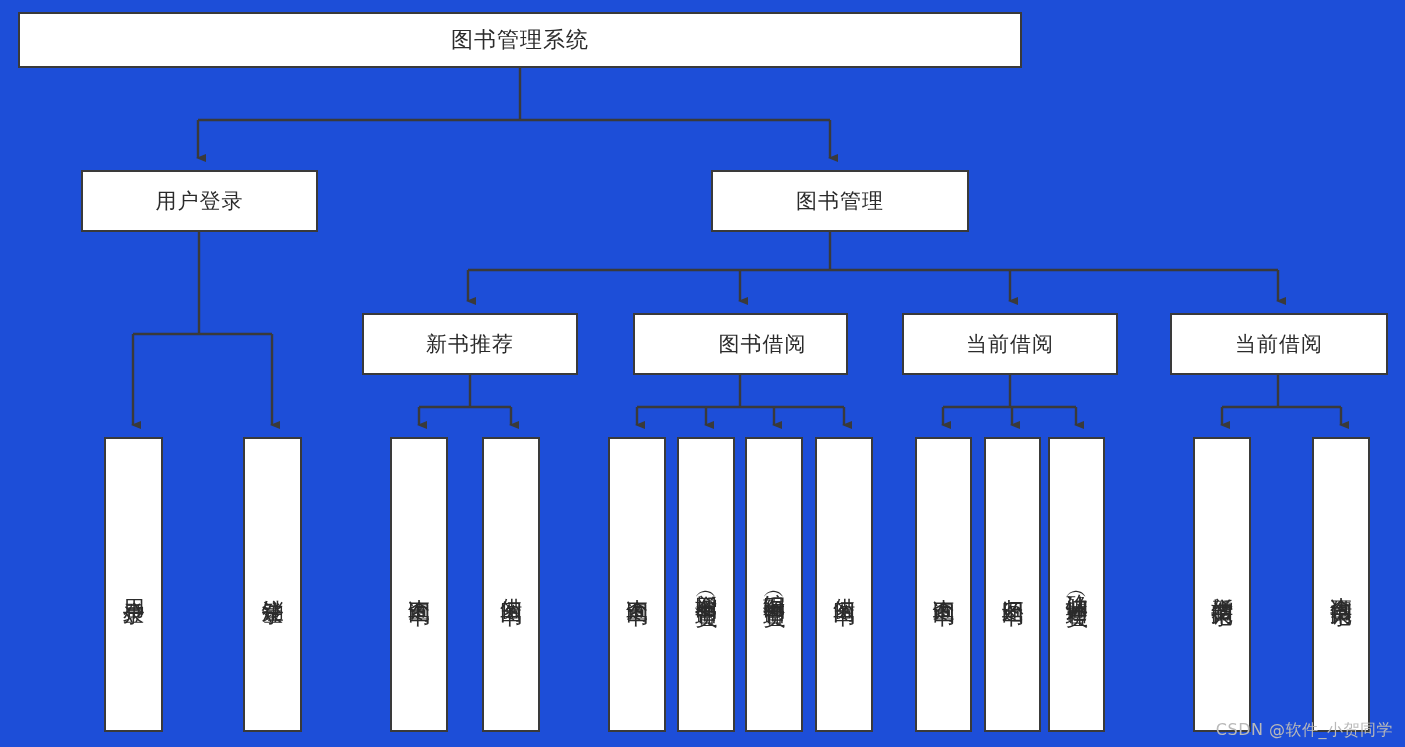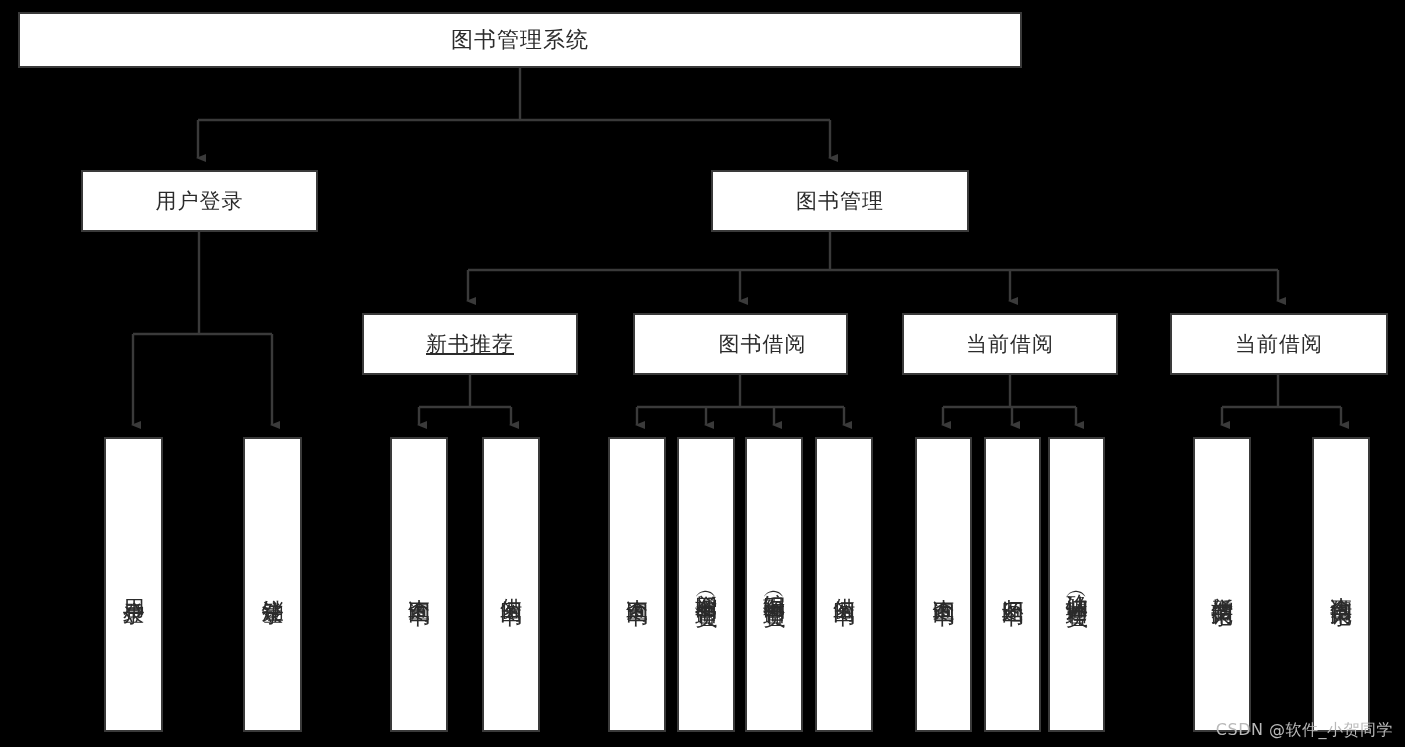--- a/index.html
+++ b/index.html
@@ -4,21 +4,21 @@
 <style>
   html,body{margin:0;padding:0;background:#ffffff;}
   body{
     font-family:"DejaVu Sans","Liberation Sans",sans-serif;
     -webkit-font-smoothing:antialiased;
   }
   #stage{
     position:relative;
     width:1405px;
     height:747px;
-    background:#000000;
+    background:#1d4ed8;
     overflow:hidden;
   }
   svg#wires{
     position:absolute;
     left:0;top:0;
     width:1405px;height:747px;
     pointer-events:none;
   }
   .node{
     position:absolute;
@@ -129,21 +129,21 @@
     <span class="lbl">图书管理系统</span>
   </div>
 
   <div class="node horiz" style="left:81px;top:170px;width:237px;height:62px;">
     <span class="lbl">用户登录</span>
   </div>
   <div class="node horiz" style="left:711px;top:170px;width:258px;height:62px;">
     <span class="lbl">图书管理</span>
   </div>
 
-  <div class="node horiz" style="left:362px;top:313px;width:216px;height:62px;text-decoration:underline;">
+  <div class="node horiz" style="left:362px;top:313px;width:216px;height:62px;">
     <span class="lbl">新书推荐</span>
   </div>
   <div class="node horiz" style="left:633px;top:313px;width:215px;height:62px;padding-left:44px;">
     <span class="lbl">图书借阅</span>
   </div>
   <div class="node horiz" style="left:902px;top:313px;width:216px;height:62px;align-items:center;">
     <span class="lbl">当前借阅</span>
   </div>
   <div class="node horiz" style="left:1170px;top:313px;width:218px;height:62px;">
     <span class="lbl">当前借阅</span>

